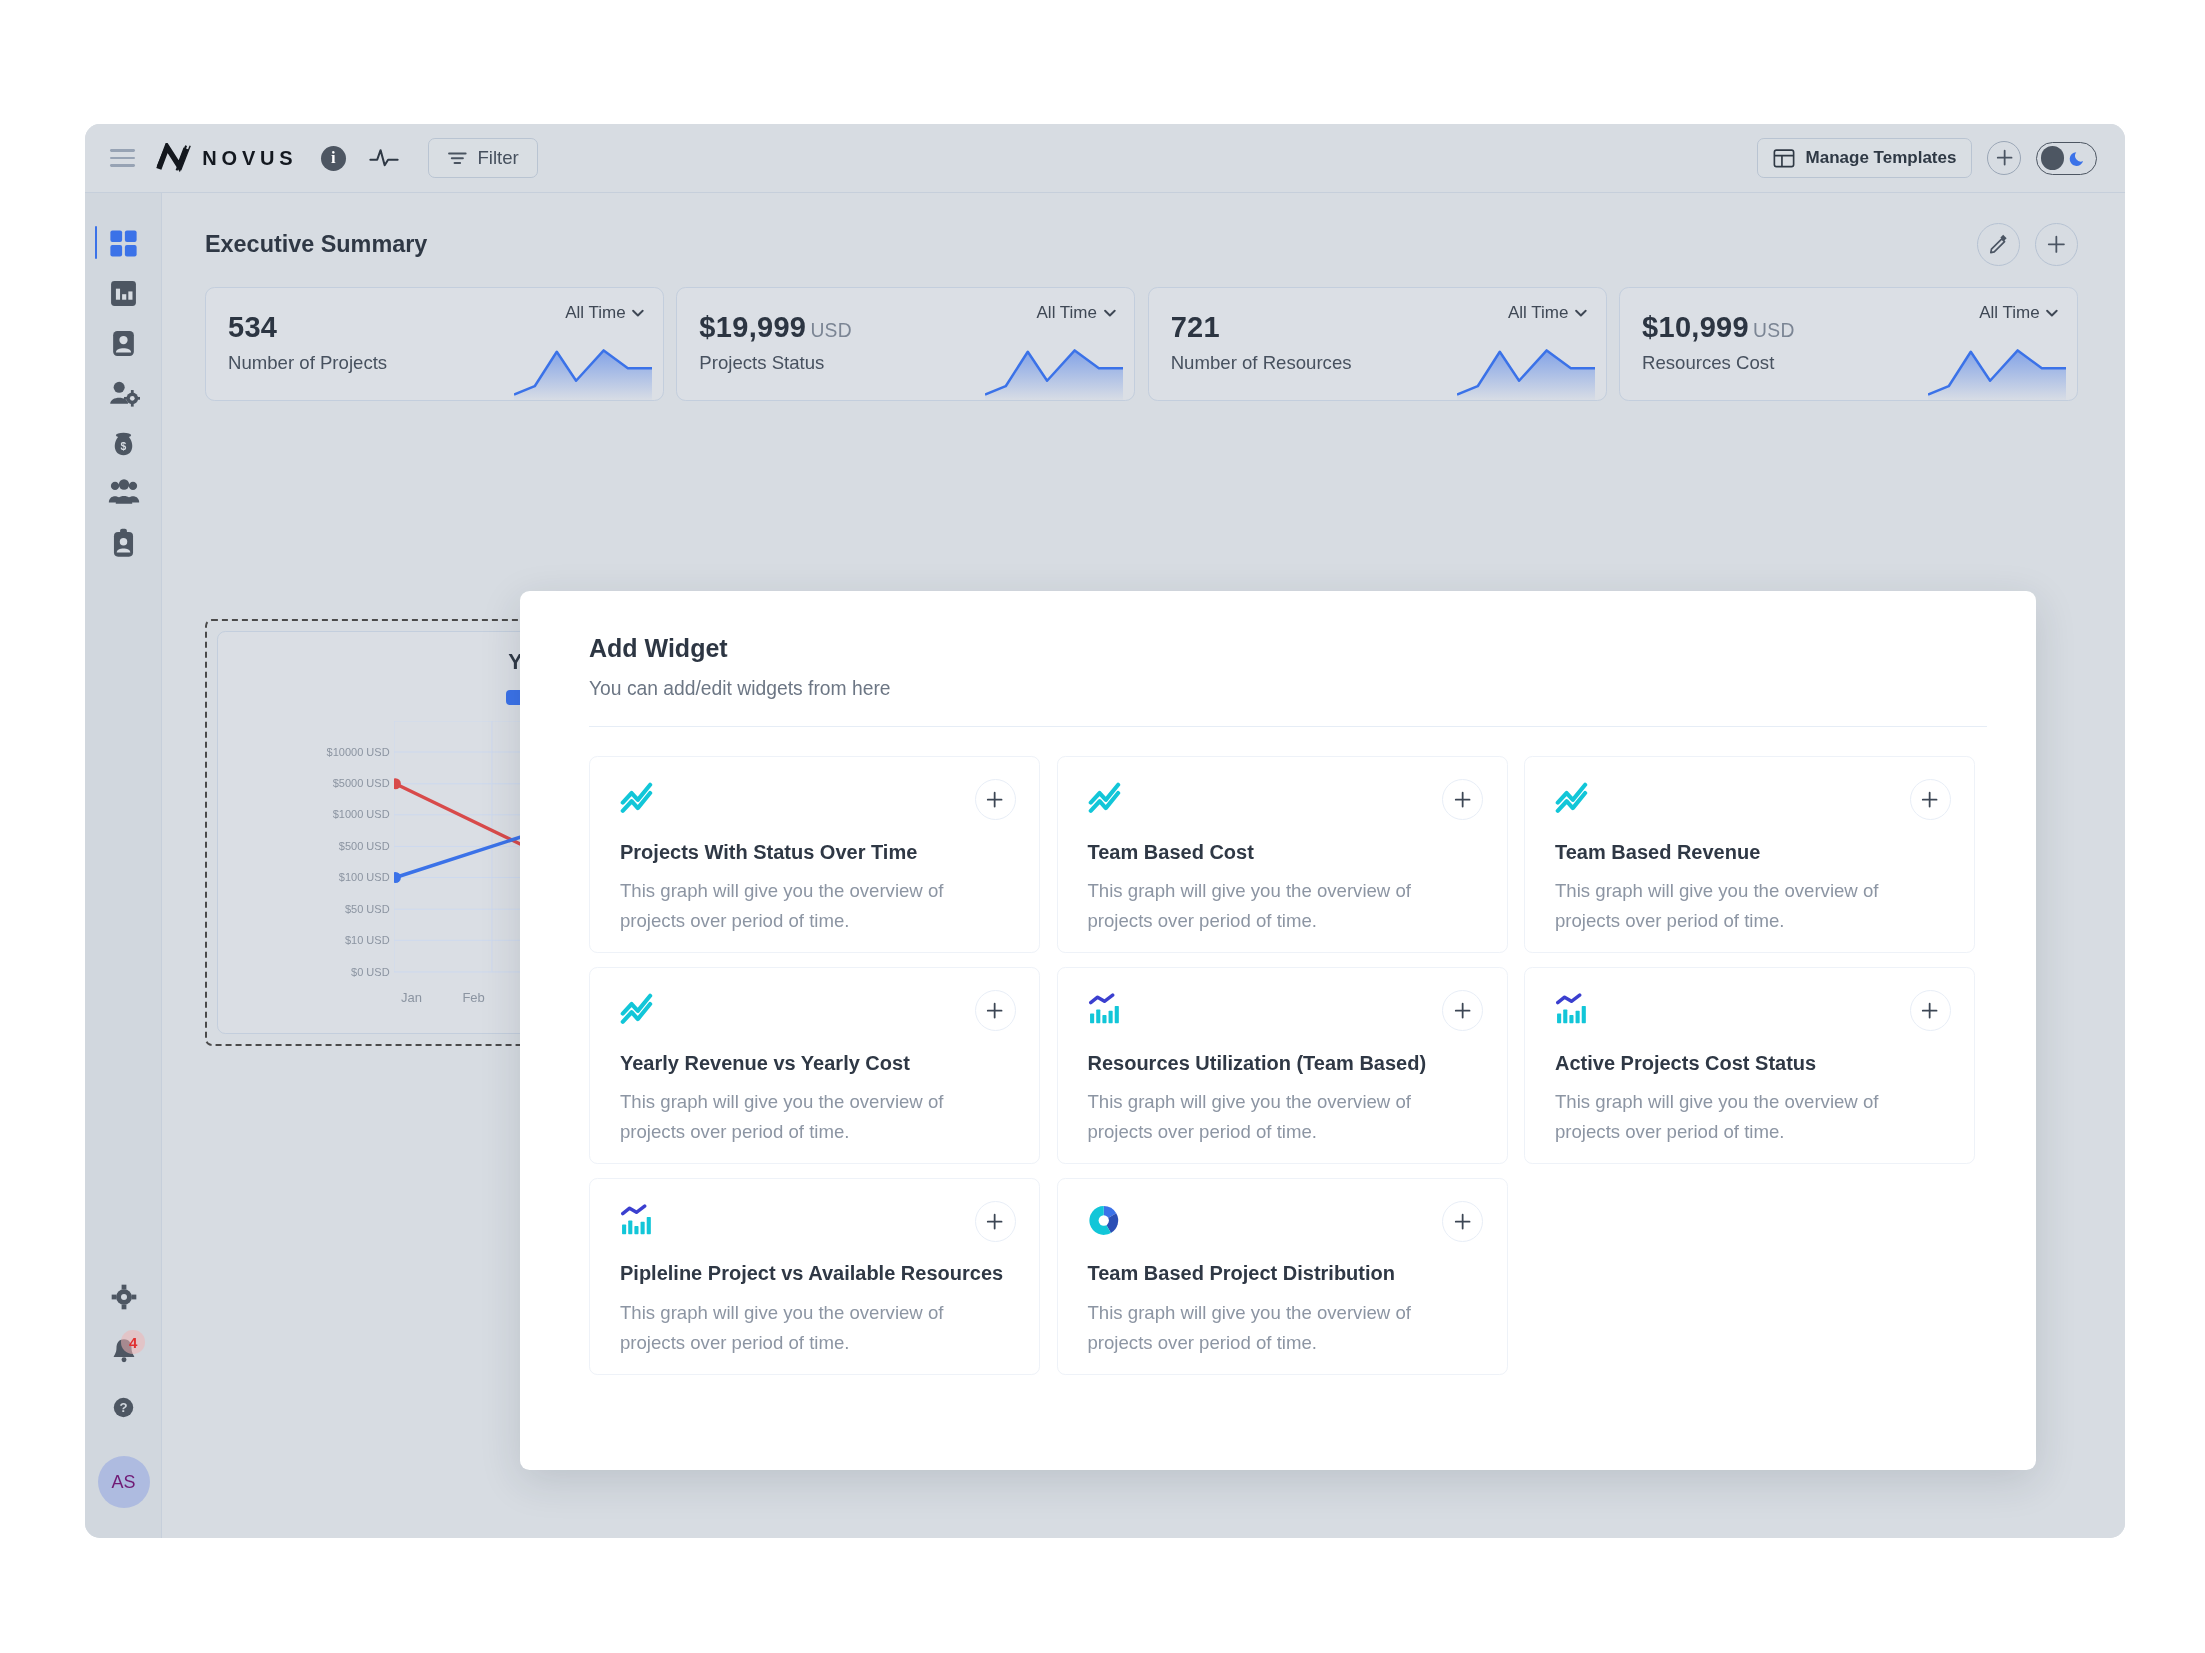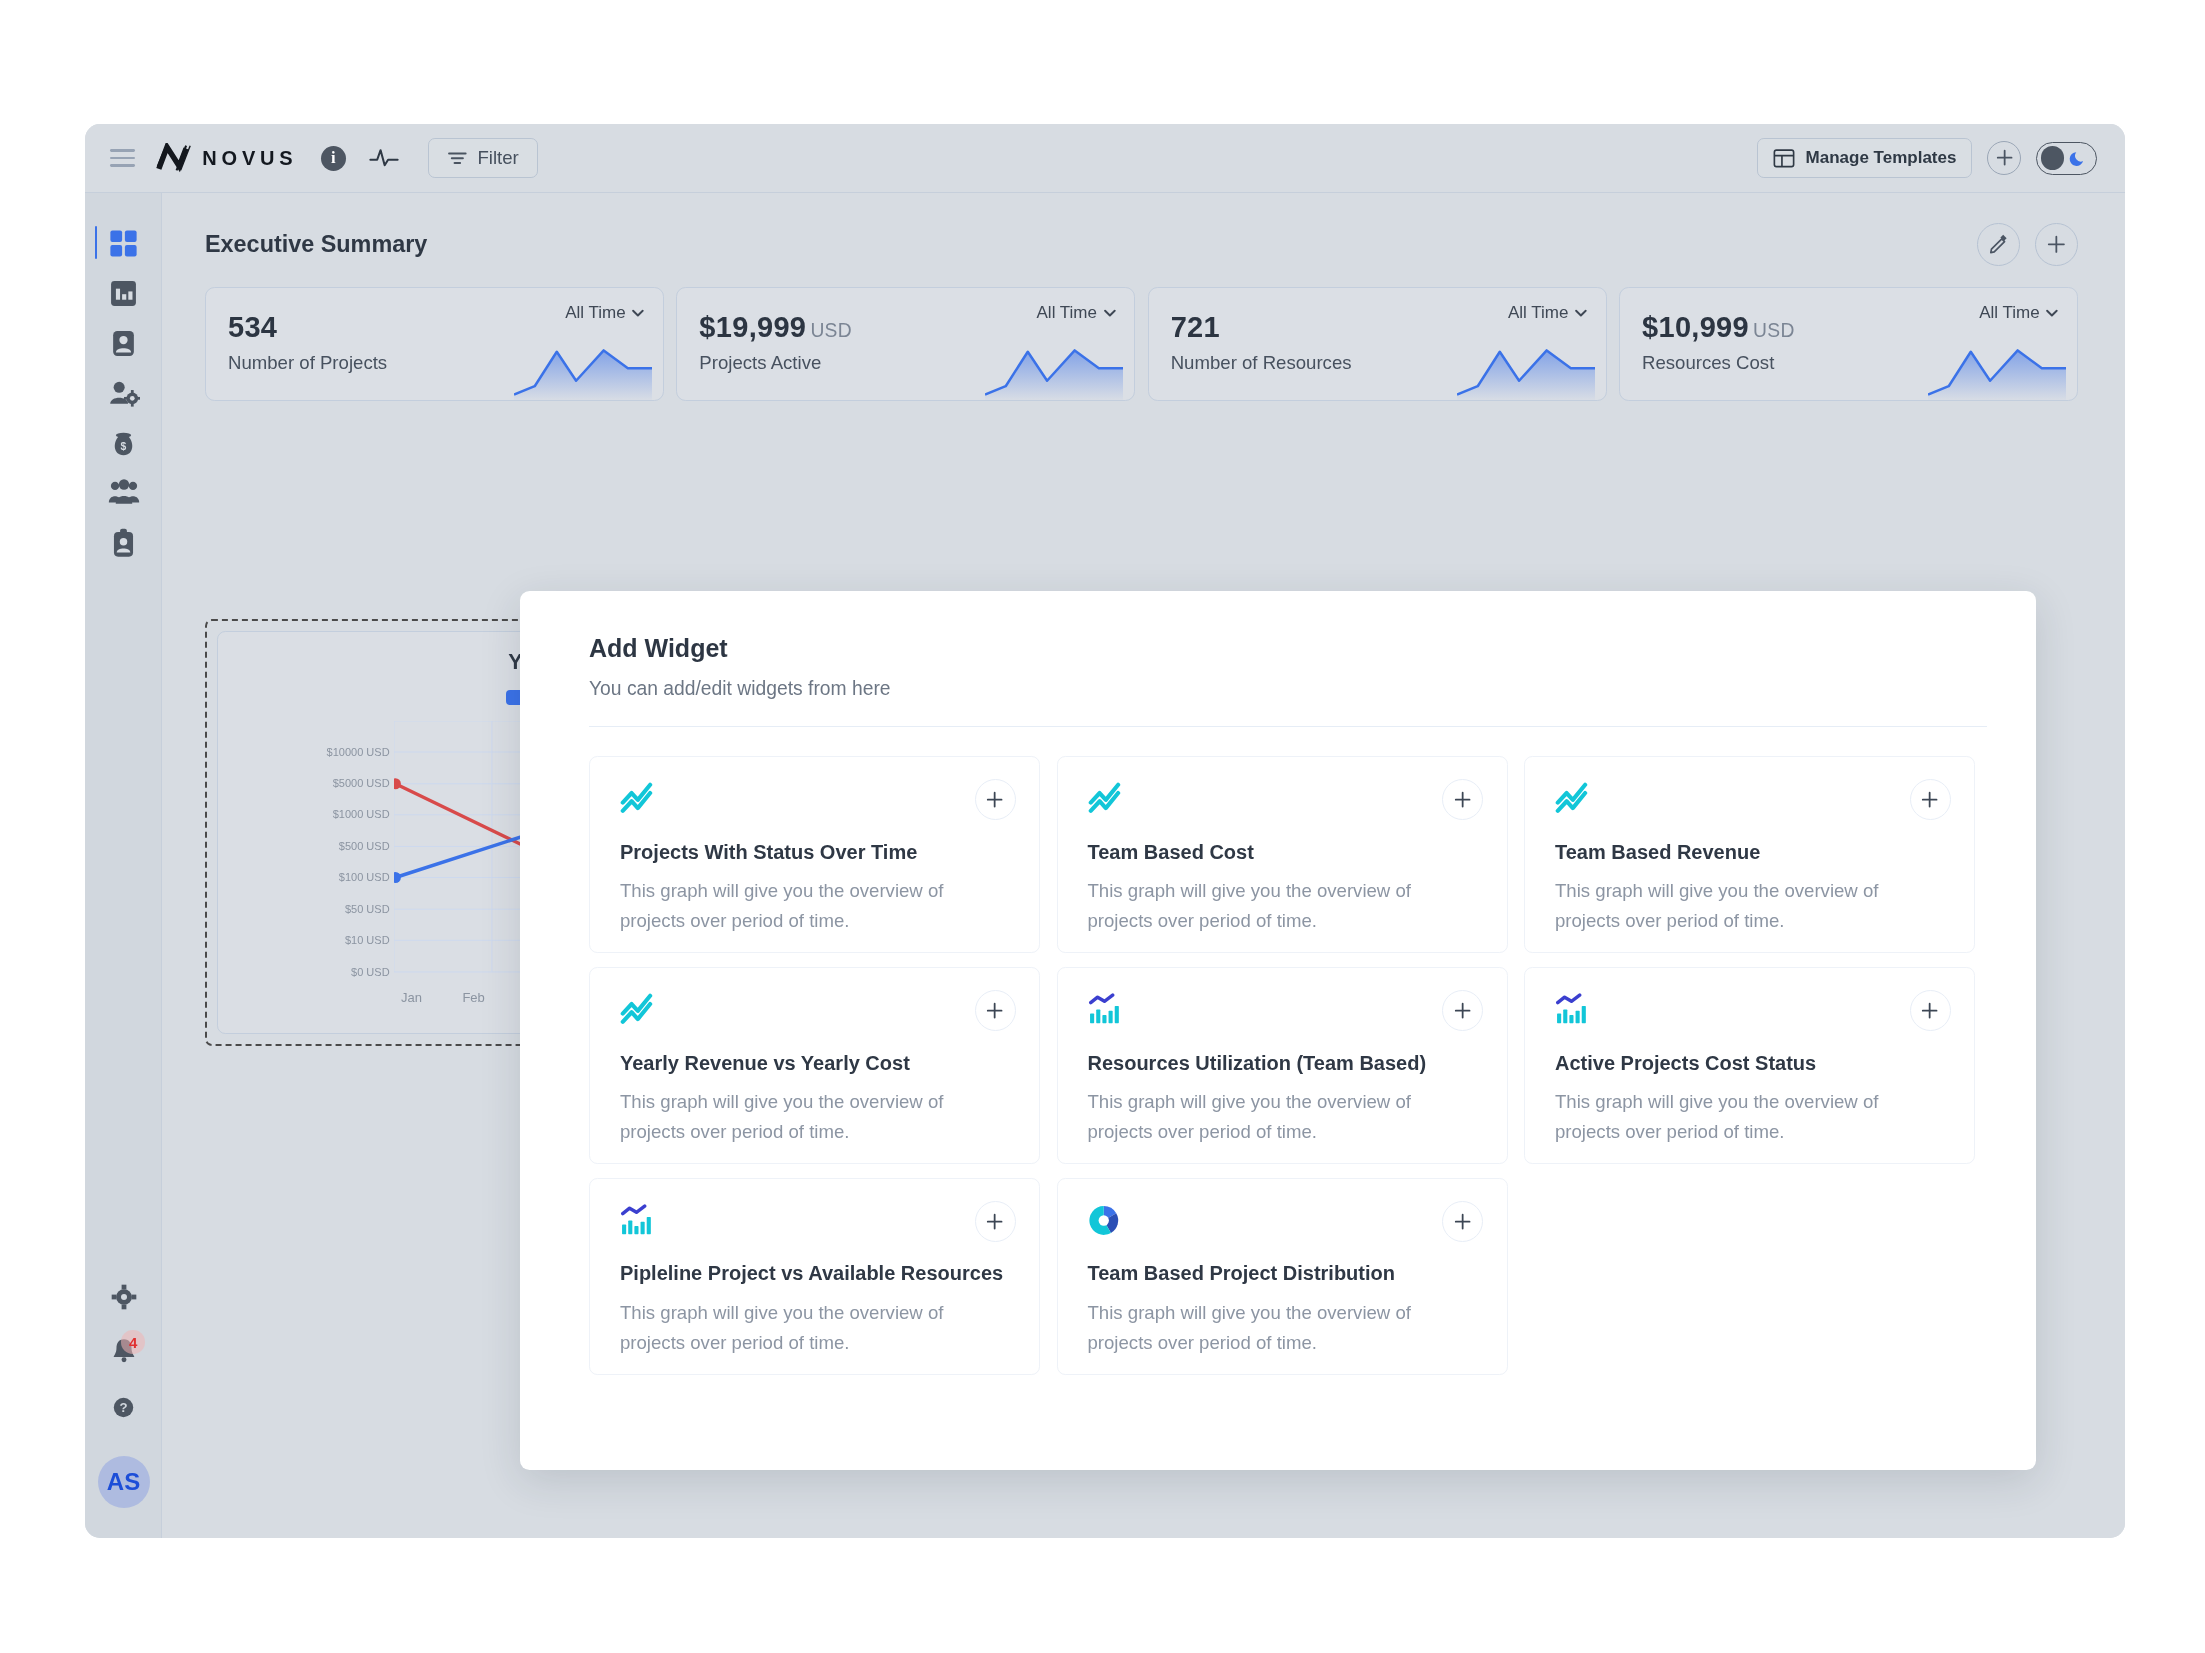--- a/index.html
+++ b/index.html
@@ -84,21 +84,21 @@
   .side-item.active::before {
     content:''; position:absolute; left:9.6px; top: 8.3px;
     width: 2.8px; height: 33px; background:#3b72e8; border-radius:2.1px;
   }
   #side-top { padding-top: 25px; display:flex; flex-direction:column; gap:0; }
   #side-bottom { position:absolute; bottom: 30px; left:0; width:77px;
     display:flex; flex-direction:column; align-items:center; gap:5.5px; }
   .avatar {
     margin-top: 18px;
     width: 52px; height:52px; border-radius:50%;
-    background:#aebbe0; color:#1d4ed8; font-size:24px; font-weight:700;
+    background:#aebbe0; color:#701a75; font-size:18px; font-weight:400;
     display:flex; align-items:center; justify-content:center; cursor:pointer;
   }
   .bell-wrap { position:relative; }
   .bell-badge {
     position:absolute; right:-8.3px; top:-6.9px;
     width:23.4px; height:23.4px; border-radius:50%;
     background: rgba(240,180,180,0.55); color:#e03030;
     font-size:15px; font-weight:700;
     display:flex; align-items:center; justify-content:center;
   }
@@ -402,21 +402,21 @@
             </defs>
           <path d="M0 82 L30 70 L62 20 L90 62 L130 18 L165 44 L200 44 L200 90 L0 90 Z" fill="url(#sg1)"></path>
           <path d="M0 82 L30 70 L62 20 L90 62 L130 18 L165 44 L200 44" fill="none" stroke="#3b72e8" stroke-width="3.6" stroke-linejoin="round"></path>
         </svg>
       </div>
 
       <div class="kpi-card">
         <div class="kpi-value">
           <span>$19,999</span><span class="unit">USD</span>
         </div>
-        <div class="kpi-label">Projects Active</div>
+        <div class="kpi-label">Projects Status</div>
         <div class="kpi-period">
           <span>All Time</span>
           <svg width="13.8" height="9.6" viewBox="0 0 20 14">
               <path d="M3 4 L10 11 L17 4" fill="none" stroke="#3f4855" stroke-width="2.8" stroke-linecap="round" stroke-linejoin="round"></path>
             </svg>
         </div>
         <svg class="kpi-spark" viewBox="0 0 200 90" preserveAspectRatio="none">
           <path d="M0 82 L30 70 L62 20 L90 62 L130 18 L165 44 L200 44 L200 90 L0 90 Z" fill="url(#sg1)"></path>
           <path d="M0 82 L30 70 L62 20 L90 62 L130 18 L165 44 L200 44" fill="none" stroke="#3b72e8" stroke-width="3.6" stroke-linejoin="round"></path>
         </svg>

